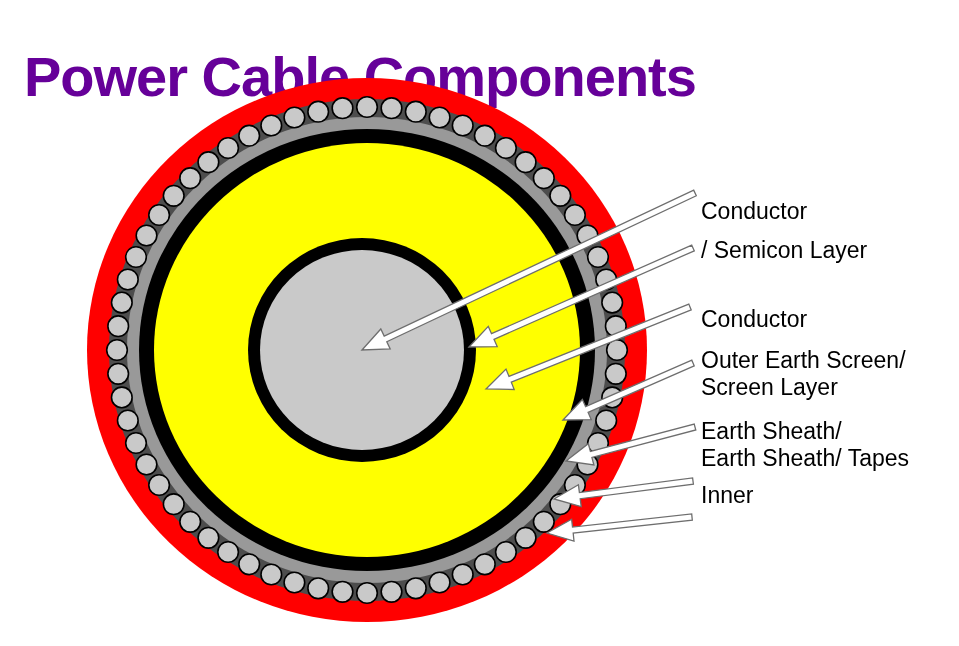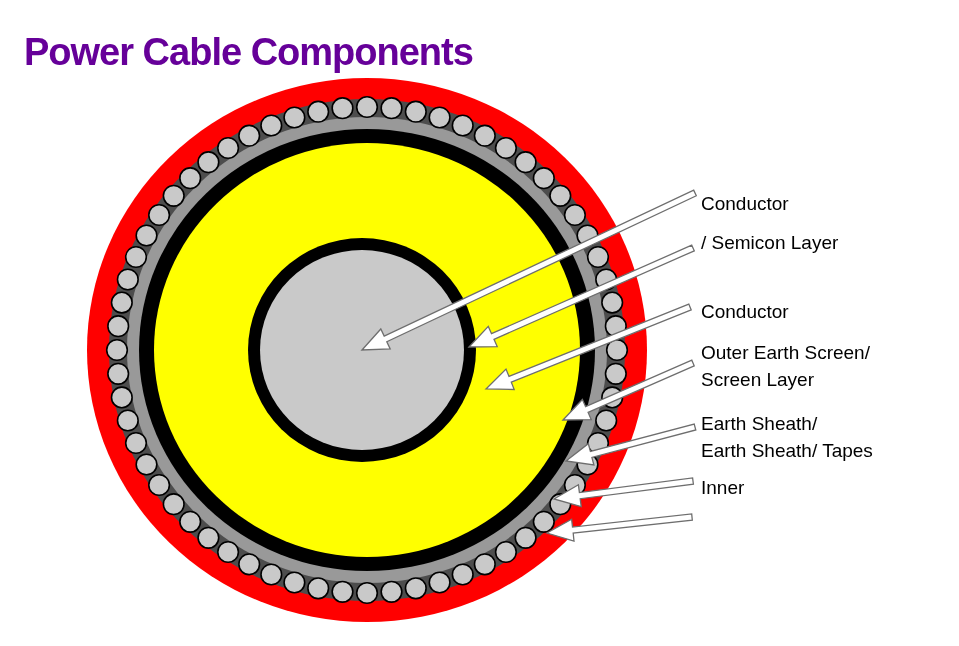--- a/index.html
+++ b/index.html
@@ -6,35 +6,36 @@
   #slide{
     position:relative;
     width:959px;height:646px;
     background:#ffffff;
     overflow:hidden;
     font-family:"Liberation Sans", sans-serif;
   }
   #title{
     position:absolute;
     left:24px;top:6px;
-    font-size:38px;
+    font-size:56px;
     font-weight:bold;
     letter-spacing:-1px;
     white-space:nowrap;
   }
   #diagram-svg{
     position:absolute;
     left:0;top:0;
   }
   .label{
     position:absolute;
-    font-size:19px;
+    font-size:23px;
     line-height:27px;
     color:#000000;
     white-space:nowrap;
+    margin-top:8px;
   }
 </style>
 </head>
 <body>
 
 <div id="slide">
 
   <h1 id="title" style="color: rgb(102, 0, 153);">Power Cable Components</h1>
 
   <svg id="diagram-svg" width="959" height="646" viewBox="0 0 959 646">

